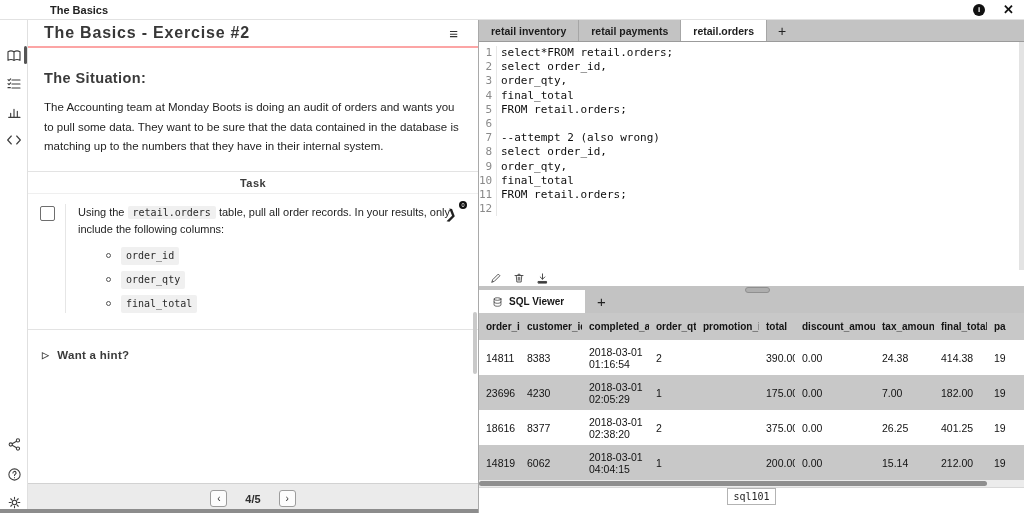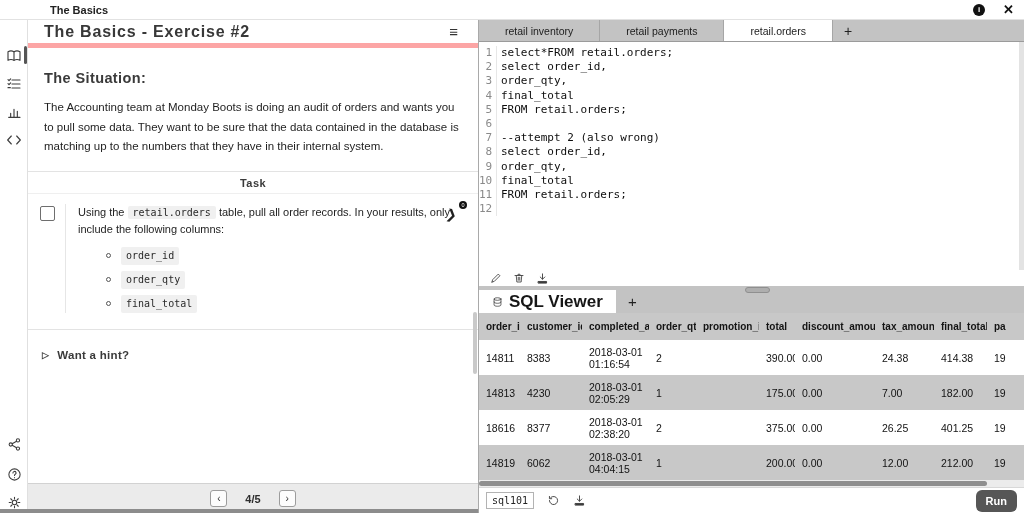--- a/index.html
+++ b/index.html
@@ -18,21 +18,21 @@
   .close-x { font-size:13px; font-weight:bold; color:#111; line-height:1; }
 
   
   #rail { position:absolute; left:0; top:20px; width:28px; height:493px; background:#fff;
           border-right:1px solid #e0e0e0; z-index:10; }
   .rail-item { position:absolute; left:0; width:28px; height:24px; display:flex; align-items:center; justify-content:center; }
   .rail-active-bar { position:absolute; right:0; top:26px; width:3px; height:18px; background:#555; border-radius:2px; }
 
   
   #lesson { position:absolute; left:28px; top:20px; width:450px; height:493px; background:#fff; }
-  .lesson-header { height:28px; border-bottom:5px solid #fca5a5; display:flex; align-items:center; padding:0 20px 0 16px; }
+  .lesson-header { height:28px; border-bottom:2px solid #fca5a5; display:flex; align-items:center; padding:0 20px 0 16px; }
   .lesson-title { font-size:16px; font-weight:bold; letter-spacing:.8px; color:#383838; }
   .menu-glyph { margin-left:auto; font-size:15px; color:#333; }
   .lesson-body { position:absolute; top:28px; left:0; right:0; bottom:30px; overflow:hidden; }
   .situation-h { margin:22px 16px 12px; font-size:14.5px; font-weight:bold; letter-spacing:.4px; color:#3a3a3a; }
   .situation-p { margin:0 18px 0 16px; font-size:11.5px; line-height:1.7; color:#1f1f1f; }
   .task-section { margin-top:14px; border-top:1px solid #e3e3e3; }
   .task-h { text-align:center; font-size:11px; font-weight:bold; letter-spacing:.4px; padding:5px 0 4px; color:#3a3a3a; }
   .task-item { position:relative; border-top:1px solid #efefef; border-bottom:1px solid #e3e3e3;
                display:flex; padding:10px 26px 16px 12px;justify-content:center; }
   .checkbox { width:15px; height:15px; border:1.6px solid #6e6e6e; border-radius:2px; background:#fff;
@@ -56,53 +56,53 @@
                    border-top:1px solid #d2d2d2; display:flex; align-items:center; justify-content:center; gap:18px; }
   .page-btn { width:17px; height:17px; background:#fcfcfc; border:1px solid #9c9c9c; border-radius:3px;
               font-size:10px; color:#333; display:flex; align-items:center; justify-content:center; }
   .page-label { font-size:11px; font-weight:bold; color:#2d2d2d; }
   #bottomstrip { position:absolute; left:0; bottom:0; width:478px; height:4px; background:#8c8c8c; z-index:30; }
 
   
   #work { position:absolute; left:478px; top:20px; width:546px; height:493px; background:#fff;
           border-left:1px solid #a9a9a9; }
   .tabbar { height:22px; background:#c3c3c3; border-bottom:1px solid #9b9b9b; display:flex; align-items:stretch; }
-  .tab { padding:0 26px; display:flex; align-items:center; font-size:10.5px; font-weight:normal;
+  .tab { padding:0 12px; display:flex; align-items:center; font-size:10.5px; font-weight:bold;
          color:#1c1c1c; border-right:1px solid #a6a6a6; }
   .tab.active { background:#fff; }
   .tab-plus { padding:0 11px; display:flex; align-items:center; font-size:14px; color:#222; }
 
   .editor { position:relative; height:228px; background:#fff; padding-top:4px;
             font-family:"DejaVu Sans Mono", monospace; font-size:11px; }
   .eline { display:flex; height:14.2px; line-height:14.2px; }
   .ln { width:18px; text-align:right; padding-right:4px; color:#8a8a8a; border-right:1px solid #e7e7e7; flex:0 0 auto; }
   .ecode { padding-left:4px; white-space:pre; color:#0d0d0d; font-weight:500; }
   .editor-scroll { position:absolute; right:0; top:0; width:5px; height:100%; background:#e3e3e3; }
 
   .ed-toolbar { height:16px; display:flex; align-items:center; gap:11px; padding-left:11px; }
 
   .resultsbar { position:relative; height:27px; background:#c3c3c3; display:flex; align-items:flex-end; }
   .rtab { height:23px; background:#fff; display:flex; align-items:center; gap:6px; padding:0 13px;
-          font-size:17px; font-weight:bold; color:#161616; min-width:106px; }
+          font-size:10px; font-weight:bold; color:#161616; min-width:106px; }
   .rtab-plus { height:23px; display:flex; align-items:center; padding:0 12px; font-size:15px; color:#222; }
   .drag-pill { position:absolute; left:266px; top:1px; width:25px; height:6px; background:#aeaeae;
                border:1px solid #8f8f8f; border-radius:3px; }
 
   table.grid { width:560px; border-collapse:collapse; table-layout:fixed; }
   .grid th { background:#c8c8c8; font-size:10px; font-weight:bold; text-align:left; color:#141414;
              height:27px; padding:0 2px 0 7px; overflow:hidden; white-space:nowrap; }
   .grid td { font-size:10.5px; color:#121212; height:35px; padding:0 2px 0 7px; overflow:hidden; vertical-align:middle; }
   .grid tr.stripe td { background:#c8c8c8; }
   .grid-wrap { height:167px; overflow:hidden; }
 
   .hscroll { position:relative; height:7px; background:#ececec; }
   .hscroll .thumb { position:absolute; left:0; top:1px; width:508px; height:5px; background:#8f8f8f; border-radius:3px; }
 
   .runbar { height:26px; background:#fff; border-top:1px solid #d8d8d8; display:flex; align-items:center;
-            gap:13px; padding:0 7px; }
+            gap:13px; padding:0 7px;flex-direction:column; }
   .db-select { border:1px solid #b3b3b3; background:#fff; font-family:"DejaVu Sans Mono", monospace;
                font-size:10px; color:#222; padding:2px 5px; }
   .run-btn { margin-left:auto; background:#565656; color:#fff; font-size:11px; font-weight:bold;
              padding:5px 10px; border-radius:6px; }
 </style>
 </head>
 <body>
 
 <div id="topbar">
   <span class="title">The Basics</span>
@@ -341,21 +341,21 @@
             <td>2018-03-01 01:16:54</td>
             <td>2</td>
             <td></td>
             <td>390.00</td>
             <td>0.00</td>
             <td>24.38</td>
             <td>414.38</td>
             <td>19</td>
         </tr>
         <tr class="stripe">
-          <td>14813</td>
+          <td>23696</td>
             <td>4230</td>
             <td>2018-03-01 02:05:29</td>
             <td>1</td>
             <td></td>
             <td>175.00</td>
             <td>0.00</td>
             <td>7.00</td>
             <td>182.00</td>
             <td>19</td>
         </tr>
@@ -372,21 +372,21 @@
             <td>19</td>
         </tr>
         <tr class="stripe">
           <td>14819</td>
             <td>6062</td>
             <td>2018-03-01 04:04:15</td>
             <td>1</td>
             <td></td>
             <td>200.00</td>
             <td>0.00</td>
-            <td>12.00</td>
+            <td>15.14</td>
             <td>212.00</td>
             <td>19</td>
         </tr>
       </tbody>
     </table>
   </div>
 
   <div class="hscroll">
     <div class="thumb"></div>
   </div>

